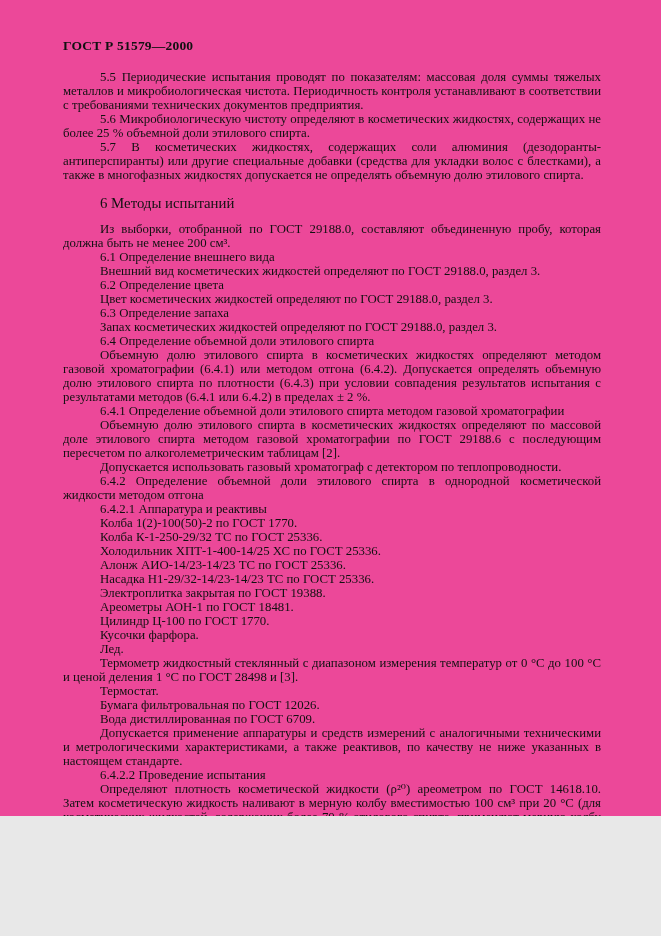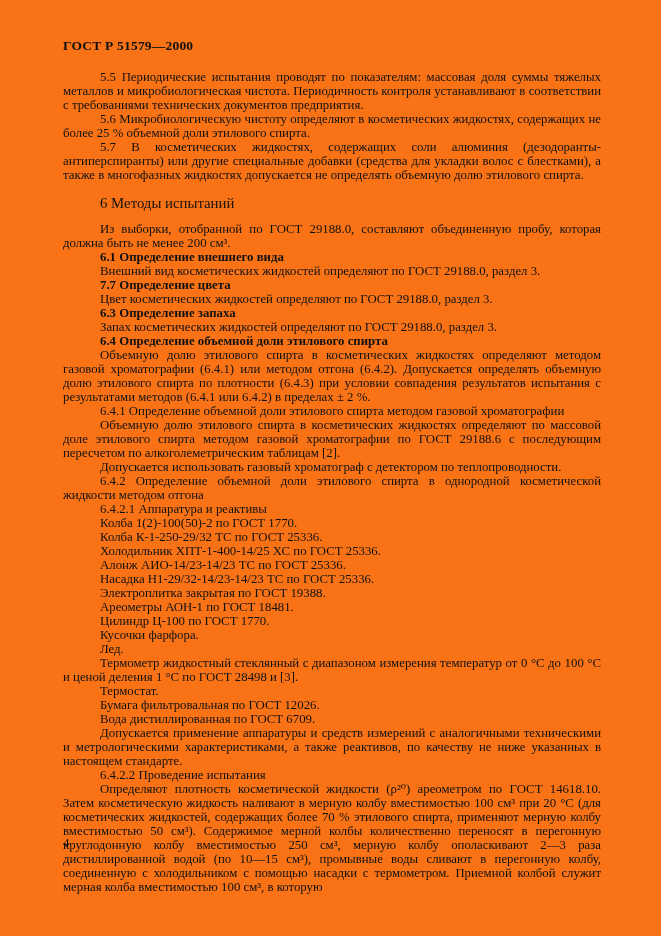--- a/index.html
+++ b/index.html
@@ -3,22 +3,22 @@
 <meta charset="utf-8">
 <style>
   html, body {
     margin: 0;
     padding: 0;
     background: #e8e8e8;
   }
   .page {
     position: relative;
     width: 661px;
-    height: 936px;
-    background: #f97316;
+    height: 816px;
+    background: #ec4899;
     color: #111111;
     font-family: "Liberation Serif", "DejaVu Serif", serif;
     overflow: hidden;
     margin: 0 auto;
   }
   .doc {
     position: absolute;
     top: 38px;
     left: 63px;
     width: 538px;
@@ -31,21 +31,21 @@
   }
   .doc p {
     margin: 0;
     font-size: 12.8px;
     line-height: 14px;
     text-align: justify;
     text-indent: 37px;
     hyphens: none;
   }
   .doc p.bold {
-    font-weight: bold;
+    font-weight: normal;
   }
   .doc p.section {
     font-weight: normal;
     font-size: 14.8px;
     line-height: 16px;
     margin: 13px 0 11px 0;
     text-align: left;
   }
   .page-number {
     position: absolute;
@@ -61,21 +61,21 @@
   <div class="doc">
     <div class="running-header">ГОСТ Р 51579—2000</div>
     <div id="doc-content">
         <p class="body">5.5 Периодические испытания проводят по показателям: массовая доля суммы тяжелых металлов и микробиологическая чистота. Периодичность контроля устанавливают в соответствии с требованиями технических документов предприятия.</p>
         <p class="body">5.6 Микробиологическую чистоту определяют в косметических жидкостях, содержащих не более 25 % объемной доли этилового спирта.</p>
         <p class="body">5.7 В косметических жидкостях, содержащих соли алюминия (дезодоранты-антиперспиранты) или другие специальные добавки (средства для укладки волос с блестками), а также в многофазных жидкостях допускается не определять объемную долю этилового спирта.</p>
         <p class="section">6  Методы испытаний</p>
         <p class="body">Из выборки, отобранной по ГОСТ 29188.0, составляют объединенную пробу, которая должна быть не менее 200 см³.</p>
         <p class="bold">6.1 Определение внешнего вида</p>
         <p class="body">Внешний вид косметических жидкостей определяют по ГОСТ 29188.0, раздел 3.</p>
-        <p class="bold">7.7 Определение цвета</p>
+        <p class="bold">6.2 Определение цвета</p>
         <p class="body">Цвет косметических жидкостей определяют по ГОСТ 29188.0, раздел 3.</p>
         <p class="bold">6.3 Определение запаха</p>
         <p class="body">Запах косметических жидкостей определяют по ГОСТ 29188.0, раздел 3.</p>
         <p class="bold">6.4 Определение объемной доли этилового спирта</p>
         <p class="body">Объемную долю этилового спирта в косметических жидкостях определяют методом газовой хроматографии (6.4.1) или методом отгона (6.4.2). Допускается определять объемную долю этилового спирта по плотности (6.4.3) при условии совпадения результатов испытания с результатами методов (6.4.1 или 6.4.2) в пределах ± 2 %.</p>
         <p class="body">6.4.1 Определение объемной доли этилового спирта методом газовой хроматографии</p>
         <p class="body">Объемную долю этилового спирта в косметических жидкостях определяют по массовой доле этилового спирта методом газовой хроматографии по ГОСТ 29188.6 с последующим пересчетом по алкоголеметрическим таблицам [2].</p>
         <p class="body">Допускается использовать газовый хроматограф с детектором по теплопроводности.</p>
         <p class="body">6.4.2 Определение объемной доли этилового спирта в однородной косметической жидкости методом отгона</p>
         <p class="body">6.4.2.1 Аппаратура и реактивы</p>

